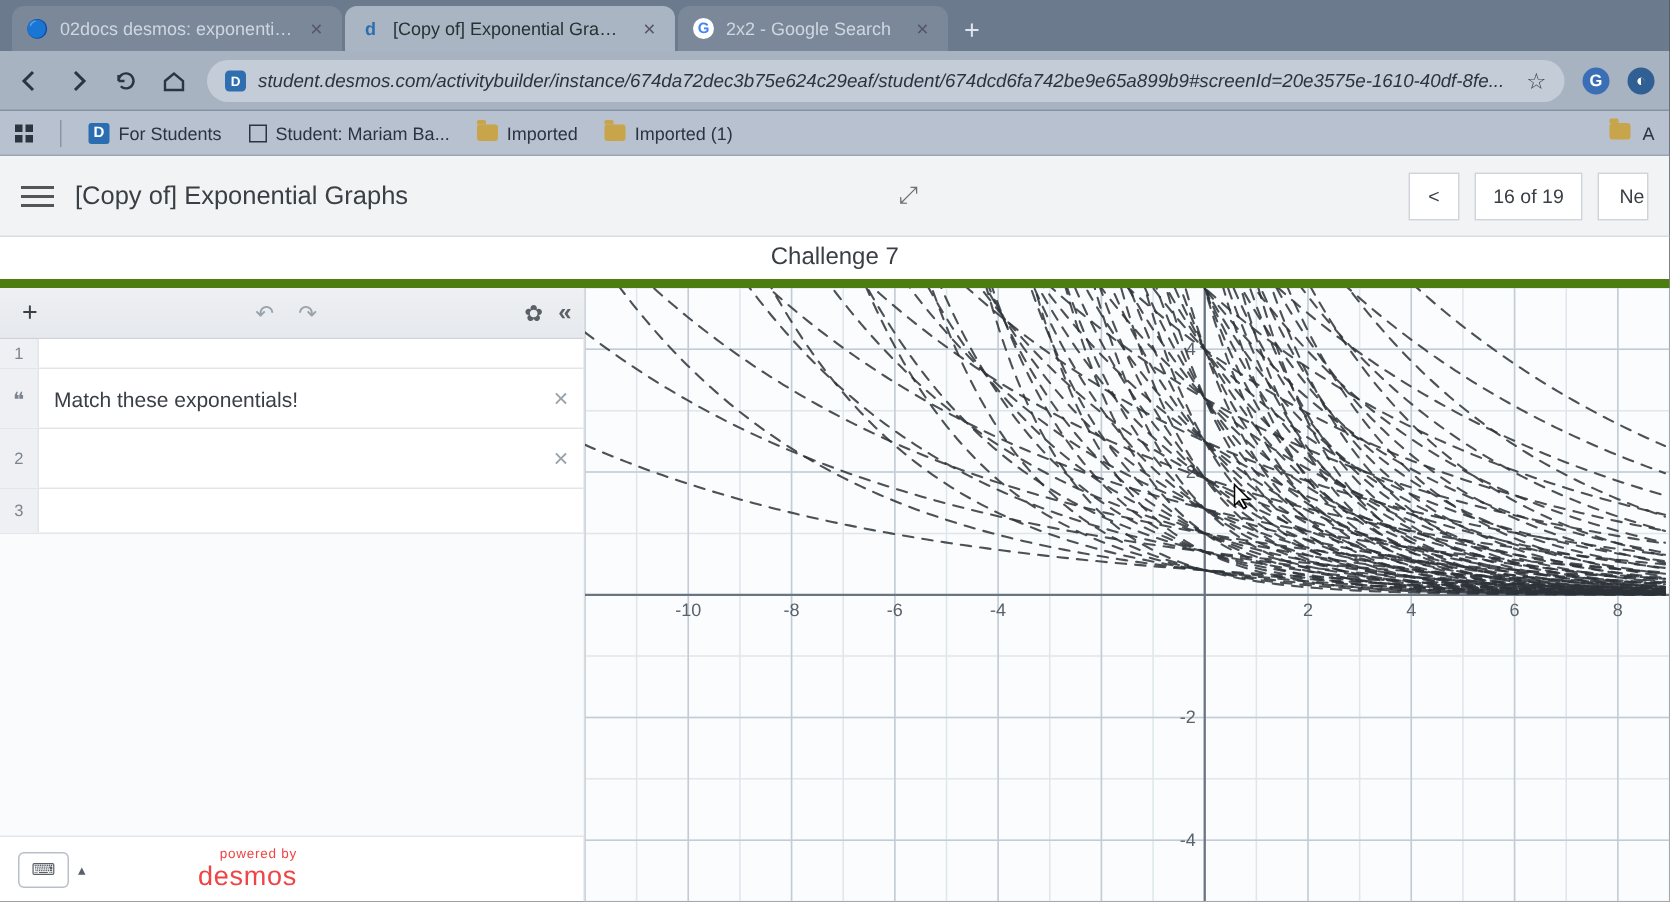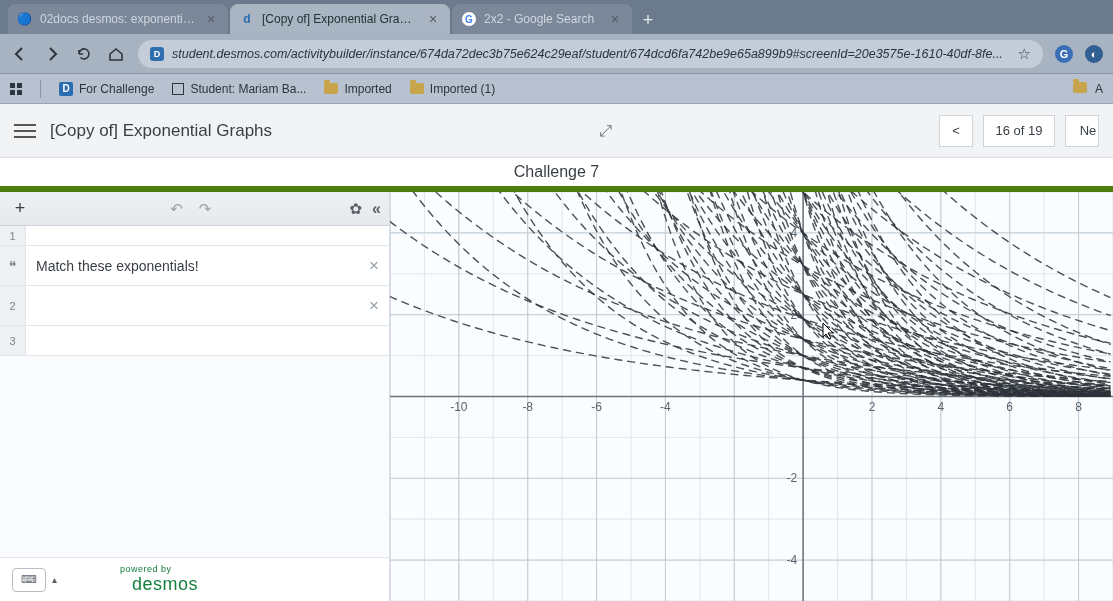--- a/index.html
+++ b/index.html
@@ -107,21 +107,21 @@
 
   .panel-footer {
     height:44px; display:flex; align-items:center; padding:0 12px; gap:14px;
     border-top:1px solid #e2e5e9;
   }
   .kbd-toggle {
     width:34px; height:24px; border:1px solid #b9bfc7; border-radius:4px; background:#fff;
     display:flex; align-items:center; justify-content:center; position:relative; color:#5a6068; font-size:11px;
   }
   .kbd-toggle::after { content:"▴"; position:absolute; right:-12px; font-size:10px; color:#5a6068; }
-  .powered { display:flex; flex-direction:column; align-items:flex-start; color:#15803d; margin-left:60px; }
+  .powered { display:flex; flex-direction:column; align-items:flex-end; color:#ef4444; margin-left:60px; }
   .powered .p1 { font-size:9px; letter-spacing:0.5px; }
   .powered .p2 { font-size:18px; font-weight:400; letter-spacing:0.5px;margin-left:12px; }
 
   
   .graph { flex:1; position:relative; overflow:hidden; background:#fafcfd; }
   .graph svg { position:absolute; inset:0; }
 
   .cursor { position:absolute; width:14px; height:18px; pointer-events:none; }
 </style>
 </head>
@@ -181,21 +181,21 @@
     <div class="apps-grid">
         <div></div>
         <div></div>
         <div></div>
         <div></div>
       </div>
   </div>
   <div class="bk-divider"></div>
   <div class="bk-item">
     <span style="width:14px;height:14px;background:#2a6db0;color:#fff;font-size:10px;font-weight:bold;display:flex;align-items:center;justify-content:center;border-radius:2px;">D</span>
-    <span>For Challenge</span>
+    <span>For Students</span>
   </div>
   <div class="bk-item">
     <span style="width:12px;height:12px;border:1px solid #2a3540;"></span>
     <span>Student: Mariam Ba...</span>
   </div>
   <div class="bk-item">
     <div class="folder"></div>
     <span>Imported</span>
   </div>
   <div class="bk-item">

